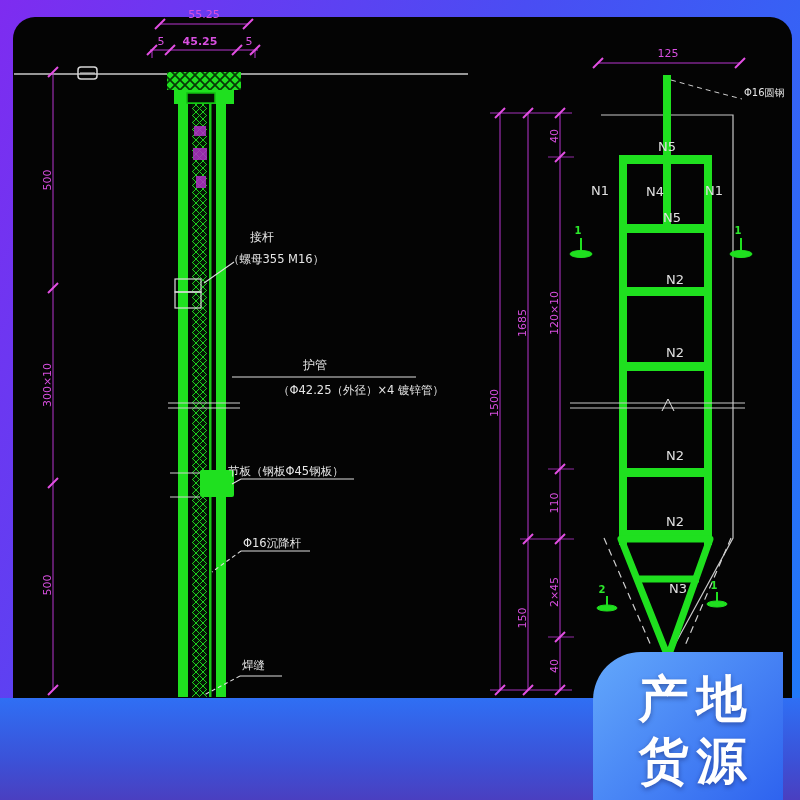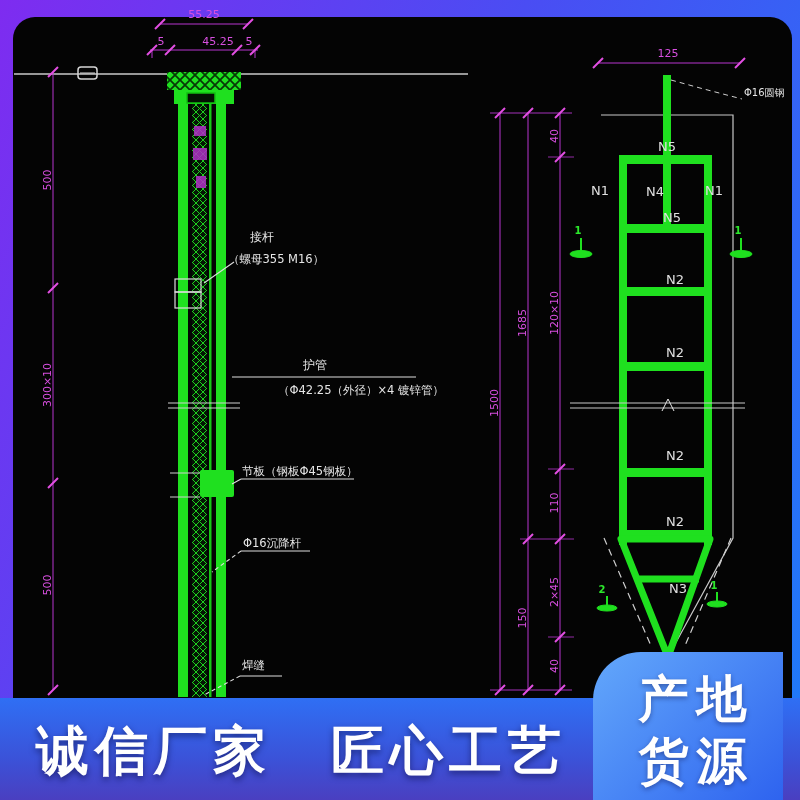--- a/index.html
+++ b/index.html
@@ -173,21 +173,21 @@
         <ellipse cx="607" cy="608" rx="10" ry="3"></ellipse>
           <line x1="607" y1="605" x2="607" y2="596" stroke-width="2"></line>
         <ellipse cx="717" cy="604" rx="10" ry="3"></ellipse>
           <line x1="717" y1="601" x2="717" y2="592" stroke-width="2"></line>
       </g>
     </g>
   </svg>
 
   <div class="dim" style="left:204px;top:14px;">55.25</div>
   <div class="dim" style="left:161px;top:41px;">5</div>
-  <div class="dim" style="left:218px;top:41px;">45.25</div>
+  <div class="dim" style="left:200px;top:41px;font-weight:bold;">45.25</div>
   <div class="dim" style="left:249px;top:41px;">5</div>
 
   <div class="dim v" style="left:47px;top:180px;">500</div>
   <div class="dim v" style="left:47px;top:385px;">300×10</div>
   <div class="dim v" style="left:47px;top:585px;">500</div>
 
   <div class="dim v" style="left:494px;top:403px;">1500</div>
   <div class="dim v" style="left:522px;top:323px;">1685</div>
   <div class="dim v" style="left:522px;top:618px;">150</div>
 
@@ -196,21 +196,21 @@
   <div class="dim v" style="left:554px;top:503px;">110</div>
   <div class="dim v" style="left:554px;top:592px;">2×45</div>
   <div class="dim v" style="left:554px;top:666px;">40</div>
 
   <div class="dim" style="left:668px;top:53px;">125</div>
 
   <div class="lbl" style="left:250px;top:229px;font-size:12px;">接杆</div>
   <div class="lbl" style="left:228px;top:252px;">（螺母355 M16）</div>
   <div class="lbl" style="left:303px;top:357px;font-size:12px;">护管</div>
   <div class="lbl" style="left:278px;top:383px;">（Φ42.25（外径）×4 镀锌管）</div>
-  <div class="lbl" style="left:242px;top:464px;">节板（钢板Φ45钢板）</div>
+  <div class="lbl" style="left:228px;top:464px;">节板（钢板Φ45钢板）</div>
   <div class="lbl" style="left:243px;top:536px;">Φ16沉降杆</div>
   <div class="lbl" style="left:242px;top:658px;">焊缝</div>
   <div class="lbl" style="left:744px;top:86px;font-size:10px;">Φ16圆钢</div>
 
   <div class="mark" style="left:667px;top:146px;">N5</div>
   <div class="mark" style="left:600px;top:190px;">N1</div>
   <div class="mark" style="left:652px;top:191px;padding-left:6px;">N4</div>
   <div class="mark" style="left:714px;top:190px;">N1</div>
   <div class="mark" style="left:672px;top:217px;">N5</div>
   <div class="mark" style="left:675px;top:279px;">N2</div>
@@ -218,19 +218,18 @@
   <div class="mark" style="left:675px;top:455px;">N2</div>
   <div class="mark" style="left:675px;top:521px;">N2</div>
   <div class="mark" style="left:678px;top:588px;">N3</div>
 
   <div class="wnum" style="left:578px;top:230px;">1</div>
   <div class="wnum" style="left:738px;top:230px;">1</div>
   <div class="wnum" style="left:602px;top:589px;">2</div>
   <div class="wnum" style="left:714px;top:585px;">1</div>
 
   <div id="banner"></div>
-  <div id="slogan">诚信厂家　匠心工艺</div>
   <div id="badge">
     <div class="badge-line" style="top:14px;">产地</div>
     <div class="badge-line" style="top:76px;">货源</div>
   </div>
 
 </div>
 
 </body></html>

